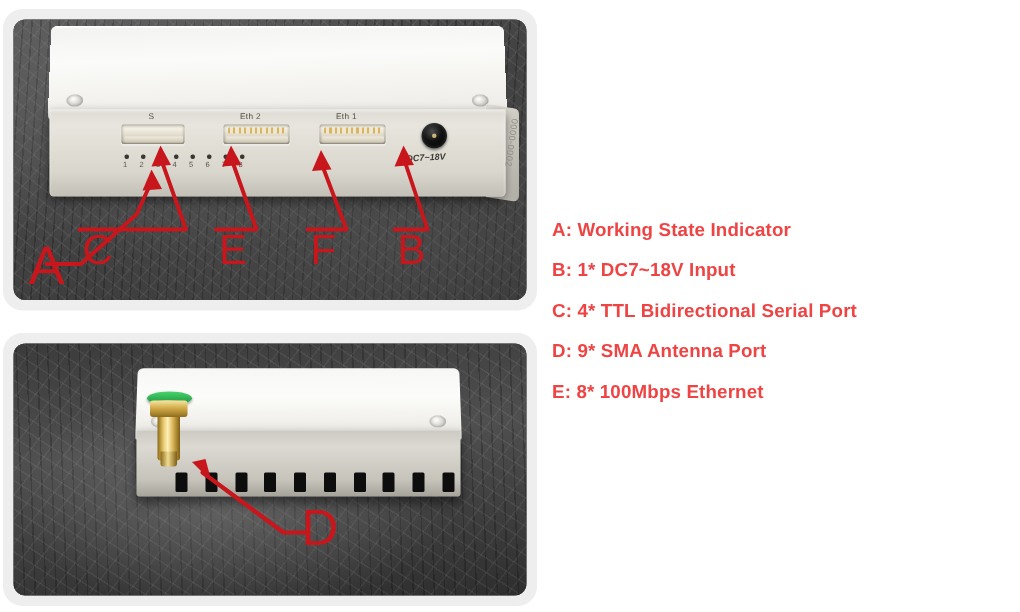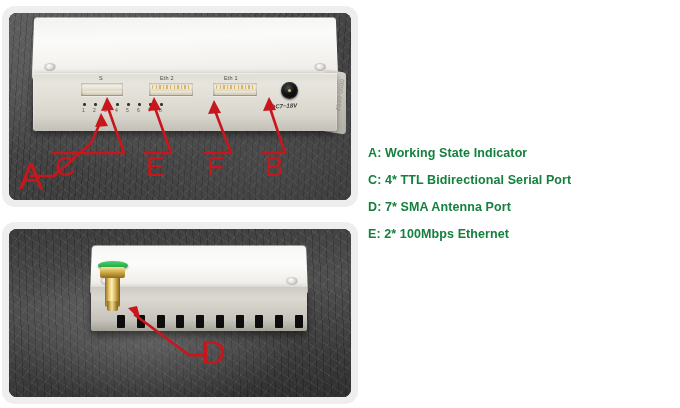--- a/index.html
+++ b/index.html
@@ -276,21 +276,21 @@
   
   #legend {
     position: absolute;
     left: 368px;
     top: 140px;
     width: 300px;
   }
   .legend-row {
     font-size: 12.5px;
     font-weight: bold;
-    color: #15803d;
+    color: #ef4444;
     line-height: 27px;
     white-space: nowrap;
     letter-spacing: 0.1px;
   }
 </style>
 </head>
 <body>
 
 <div class="photo-panel" id="panel-top">
   <div class="photo-inner">
@@ -419,16 +419,17 @@
         <polygon points="119,79 132,92 128,77"></polygon>
       </g>
     </svg>
 
     <span class="anno-letter" style="left:192px; top:106px; font-size:34px;">D</span>
   </div>
 </div>
 
 <div id="legend">
   <div class="legend-row">A: Working State Indicator</div>
+  <div class="legend-row">B: 1* DC7~18V Input</div>
   <div class="legend-row">C: 4* TTL Bidirectional Serial Port</div>
-  <div class="legend-row">D: 7* SMA Antenna Port</div>
-  <div class="legend-row">E: 2* 100Mbps Ethernet</div>
+  <div class="legend-row">D: 9* SMA Antenna Port</div>
+  <div class="legend-row">E: 8* 100Mbps Ethernet</div>
 </div>
 
 </body></html>

